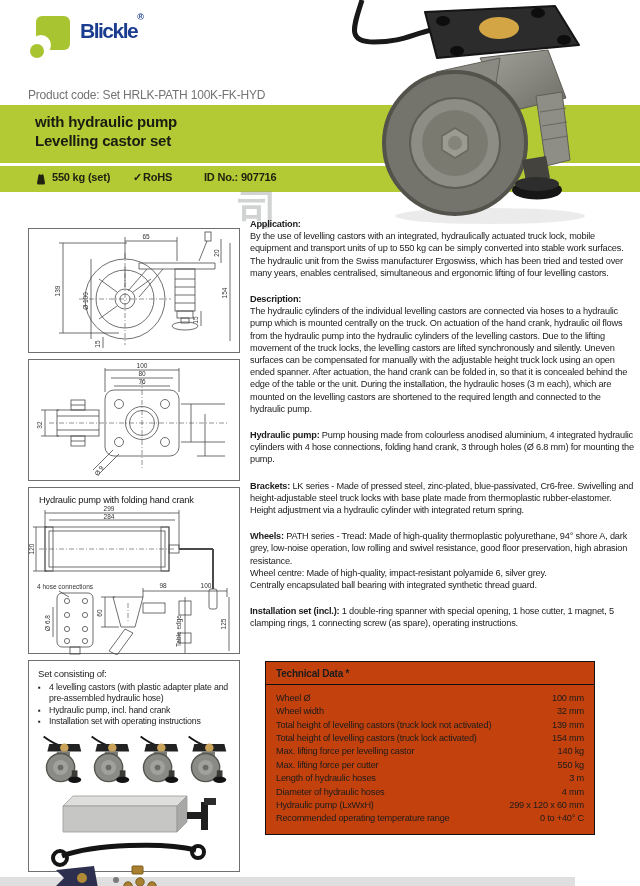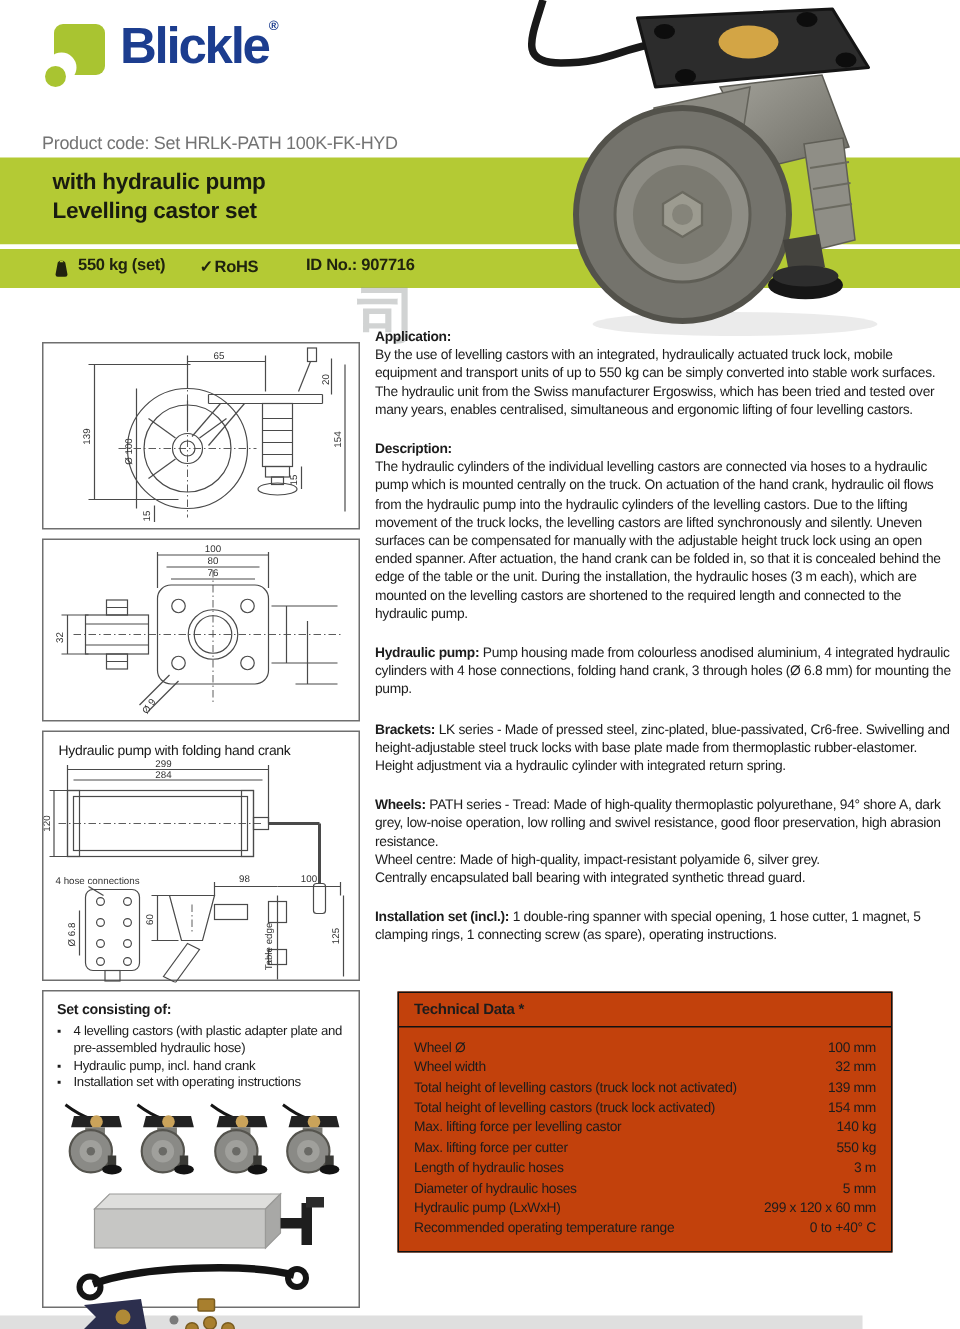--- a/index.html
+++ b/index.html
@@ -1,20 +1,20 @@
 <!DOCTYPE html>
 <html><head>
 <meta charset="utf-8">
 <style>
   html,body{margin:0;padding:0;background:#e8e8e8;}
   .page{position:relative;width:640px;height:886px;background:#fff;overflow:hidden;
         font-family:"Liberation Sans",sans-serif;color:#1c1c1c;letter-spacing:-0.2px;}
   
   .logo{position:absolute;left:28px;top:14px;display:flex;align-items:flex-start;}
-  .logo-word{font-size:34px;font-weight:bold;color:#1c3d8f;letter-spacing:-1.5px;line-height:34px;margin-left:8px;}
+  .logo-word{font-size:21px;font-weight:bold;color:#1c3d8f;letter-spacing:-1.5px;line-height:34px;margin-left:8px;}
   .logo-reg{font-size:9px;font-weight:bold;color:#1c3d8f;vertical-align:top;position:relative;top:-2px;}
   .product-code{position:absolute;left:28px;top:88px;font-size:12px;color:#737373;}
   .bar1{position:absolute;left:0;top:105px;width:640px;height:58px;background:#b4ca34;}
   .bar-sep{position:absolute;left:0;top:163px;width:640px;height:3px;background:#fff;}
   .bar2{position:absolute;left:0;top:166px;width:640px;height:26px;background:#b4ca34;}
   .title{position:absolute;left:35px;top:112px;font-size:15px;font-weight:bold;color:#191c10;line-height:19px;}
   .b2item{position:absolute;top:171px;font-size:11px;font-weight:bold;color:#20230f;}
   .b2-cap{left:52px;} .b2-rohs{left:133px;} .b2-id{left:204px;}
   .weight-ic{position:absolute;left:35px;top:170px;}
   .check{font-weight:bold;margin-right:1px;}
@@ -23,21 +23,21 @@
   
   .wm{position:absolute;color:#8f9494;pointer-events:none;z-index:6;}
   .wm-cn{left:238px;top:182px;font-size:40px;opacity:.4;font-weight:bold;}
   .wm-site{left:300px;top:668px;font-size:36px;font-weight:bold;opacity:.14;letter-spacing:4px;}
   .bottom-strip{position:absolute;left:0;top:877px;width:575px;height:9px;background:#c9c9c9;opacity:.6;}
   
   .lbox{position:absolute;left:28px;width:212px;border:1px solid #6f6f6f;background:#fff;box-sizing:border-box;}
   .box1{top:228px;height:125px;} .box2{top:359px;height:122px;}
   .box3{top:487px;height:167px;} .box4{top:660px;height:212px;padding:7px 9px;}
   .dwg-title{font-size:9.3px;color:#161616;padding:7px 0 0 10px;}
-  .setbox-title{font-size:9.5px;font-weight:bold;margin-bottom:3px;}
+  .setbox-title{font-size:9.5px;font-weight:normal;margin-bottom:3px;}
   .set-item{font-size:8.8px;line-height:11.4px;padding-left:11px;position:relative;}
   .set-item::before{content:"▪";position:absolute;left:0;top:0;font-size:8px;}
   .castor-row{display:flex;justify-content:space-between;margin-top:6px;}
   .cicon{width:47px;height:52px;}
   .pump-photo{display:block;margin:4px auto 0 auto;}
   .tools-photo{display:block;margin:0 auto;}
   
   .rcol{position:absolute;left:250px;top:218px;width:386px;z-index:7;}
   .sec{margin-bottom:14px;font-size:9.2px;line-height:12.2px;}
   .sec-label{font-weight:bold;}
@@ -421,21 +421,21 @@
             <span class="tv">550 kg</span>
           </div>
 
           <div class="trow">
             <span class="tl">Length of hydraulic hoses</span>
             <span class="tv">3 m</span>
           </div>
 
           <div class="trow">
             <span class="tl">Diameter of hydraulic hoses</span>
-            <span class="tv">5 mm</span>
+            <span class="tv">4 mm</span>
           </div>
 
           <div class="trow">
             <span class="tl">Hydraulic pump (LxWxH)</span>
             <span class="tv">299 x 120 x 60 mm</span>
           </div>
 
           <div class="trow">
             <span class="tl">Recommended operating temperature range</span>
             <span class="tv">0 to +40° C</span>

